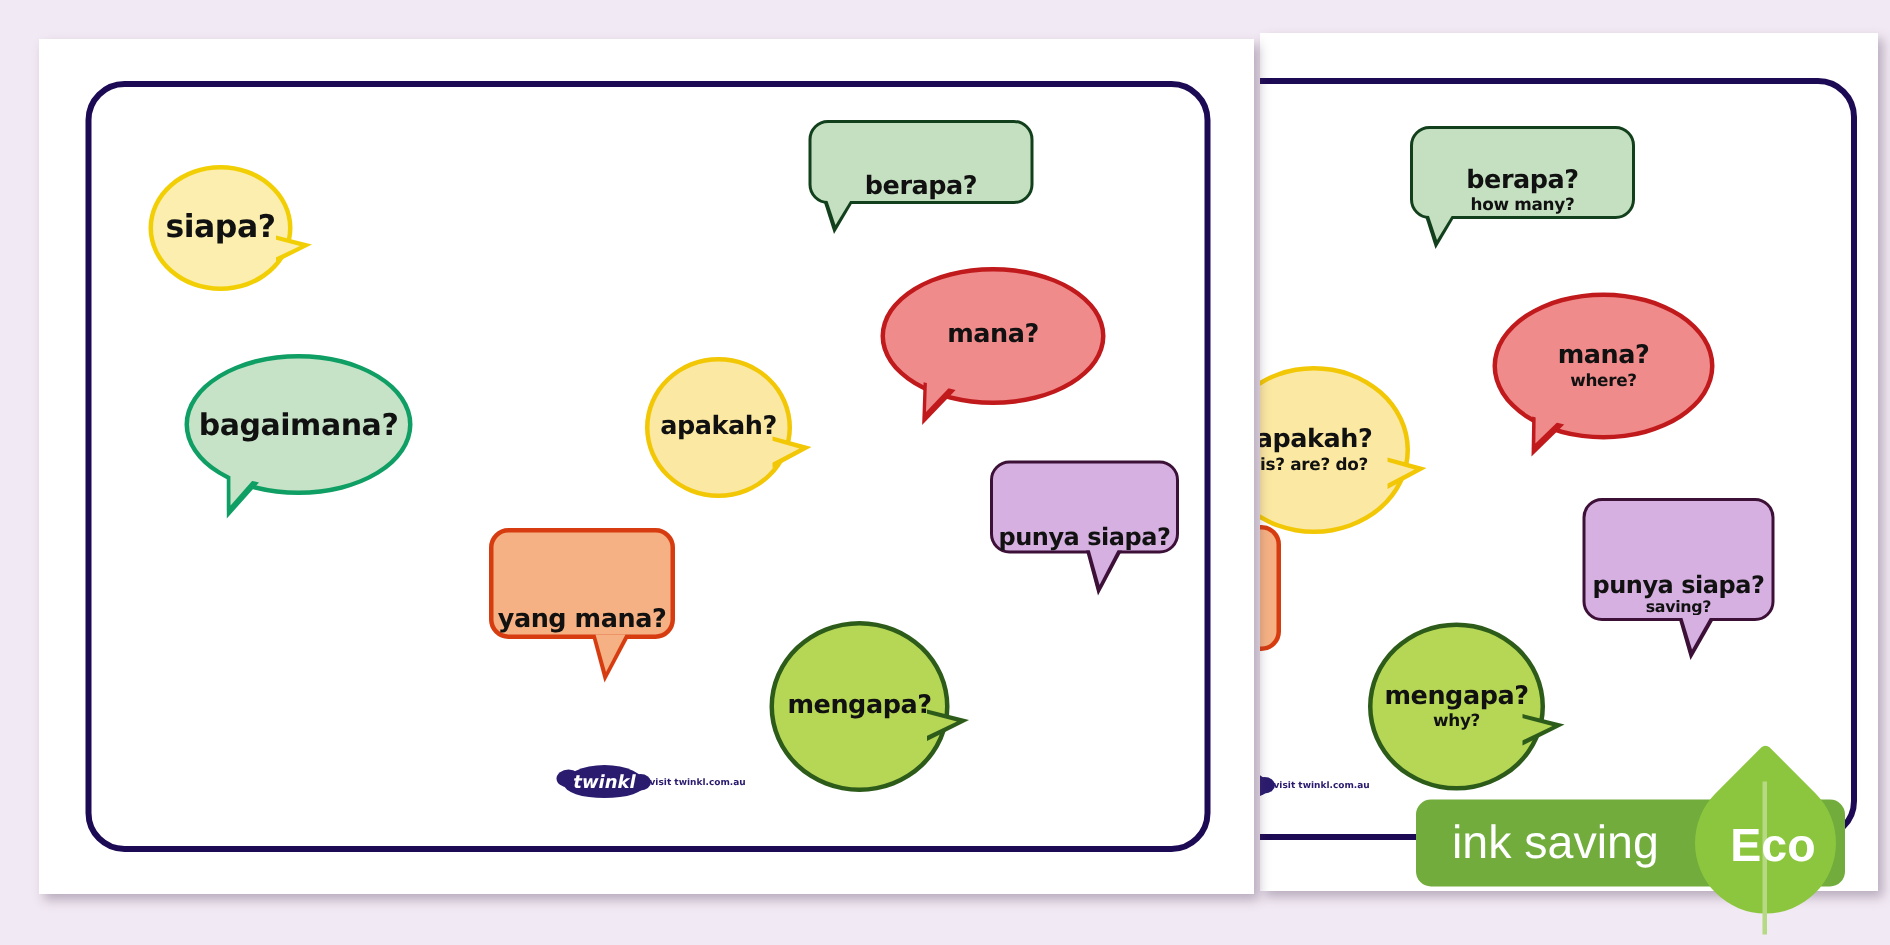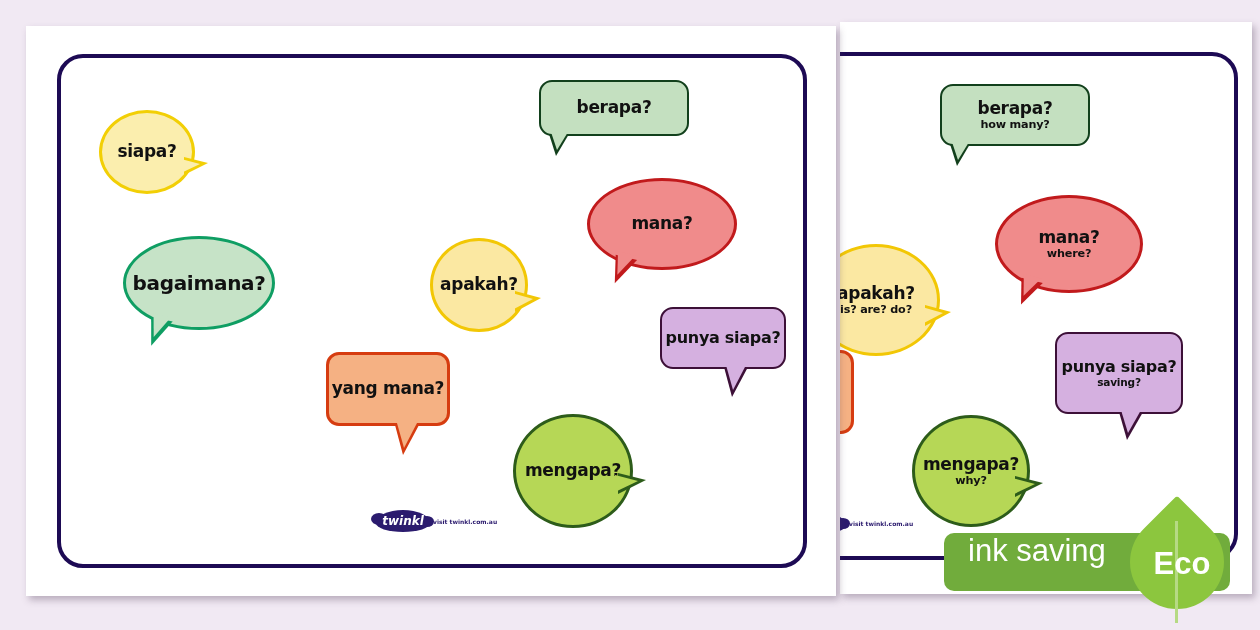--- a/index.html
+++ b/index.html
@@ -85,21 +85,21 @@
     letter-spacing: -0.3px;
   }
   .bubble .trans {
     display: block;
     white-space: nowrap;
     font-size: 0.66em;
     letter-spacing: -0.2px;
     margin-top: 1px;
   }
   .bubble.round  { border-radius: 50%; }
-  .bubble.rect   { border-radius: 13px; }
+  .bubble.rect   { border-radius: 13px; justify-content: flex-end; }
 
   
   .tail {
     position: absolute;
     width: 0;
     height: 0;
   }
 
   
   .twinkl {
@@ -161,21 +161,21 @@
     z-index: 50;
   }
   .eco-bar {
     position: absolute;
     left: 0; top: 0;
     width: 286px;
     height: 58px;
     background: #71ac3c;
     border-radius: 10px;
     display: flex;
-    align-items: flex-start;
+    align-items: center;
   }
   .eco-ink {
     color: #ffffff;
     font-size: 31px;
     font-family: "Liberation Sans", sans-serif;
     margin-left: 24px;
     white-space: nowrap;
   }
   .eco-leaf {
     position: absolute;
@@ -265,21 +265,21 @@
       </div>
       <span class="twinkl-visit">visit twinkl.com.au</span>
     </div>
   </div>
 </div>
 
 <div class="sheet" id="sheet-front">
   <div class="page-clip">
     <div class="inner-border"></div>
 
-    <div class="bubble round" style="left:73px; top:84px; width:96px; height:84px; font-size:17px;
+    <div class="bubble round" style="left:73px; top:84px; width:96px; height:84px; font-size:21px;
                 background:#fbeeae; border:3px solid #f2cf05;">
       <span class="word">siapa?</span>
       <span class="tail" style="left:82px; top:44px; border-top:6px solid transparent; border-bottom:12px solid transparent; border-left:24px solid #f2cf05;"></span>
       <span class="tail" style="left:79px; top:46px; border-top:5px solid transparent; border-bottom:9px solid transparent; border-left:19px solid #fbeeae;"></span>
     </div>
 
 
     <div class="bubble rect" style="left:513px; top:54px; width:150px; height:56px; font-size:17px;
                 background:#c4e0c0; border:2.5px solid #12401c;">
       <span class="word">berapa?</span>

